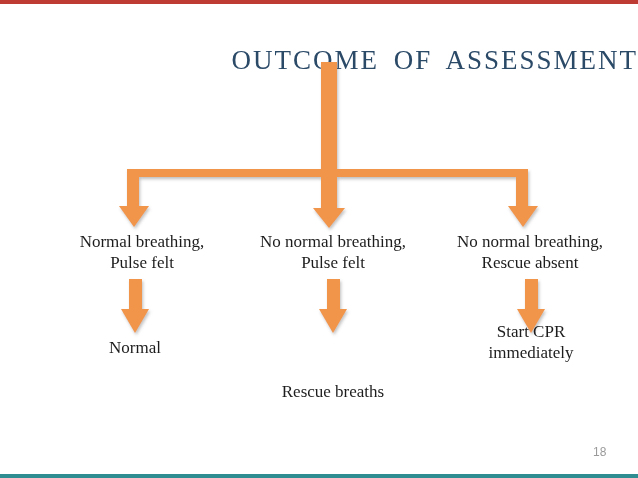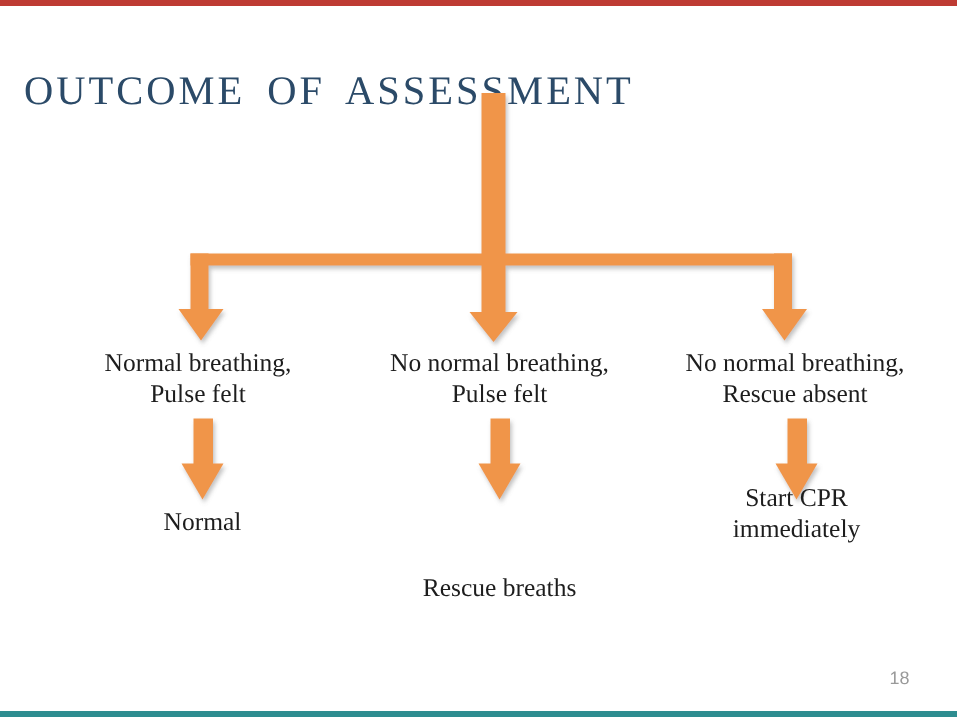--- a/index.html
+++ b/index.html
@@ -8,21 +8,21 @@
     width:638px;height:478px;
     background:#ffffff;
     overflow:hidden;
     font-family:"Liberation Serif", serif;
   }
   .edge-bar{position:absolute;left:0;right:0;height:4px;}
   .edge-bar.top{top:0;background:var(--top-bar,#be3b33);}
   .edge-bar.bottom{bottom:0;background:var(--bottom-bar,#2e8d90);}
   .slide-title{
     position:absolute;top:27px;left:0;right:0;
-    text-align:left;
+    text-align:right;
     font-size:27px;
     letter-spacing:2px;
     word-spacing:6px;
     color:var(--title-navy,#2b4a68);
     font-weight:400;
     white-space:nowrap;
     padding-left:16px;
   }
   svg.connectors{position:absolute;left:0;top:0;}
   svg.connectors .shape{fill:var(--accent,#f0954a);}
@@ -69,21 +69,21 @@
 
       <rect class="shape" x="129" y="279" width="13" height="32"></rect>
       <polygon class="shape" points="121,309 149,309 135,333"></polygon>
       <rect class="shape" x="327" y="279" width="13" height="32"></rect>
       <polygon class="shape" points="319,309 347,309 333,333"></polygon>
       <rect class="shape" x="525" y="279" width="13" height="32"></rect>
       <polygon class="shape" points="517,309 545,309 531,333"></polygon>
     </g>
   </svg>
 
-  <div class="label" style="left:27px;top:231px;">
+  <div class="label" style="left:37px;top:231px;">
     <div>Normal breathing,</div>
     <div>Pulse felt</div>
   </div>
   <div class="label" style="left:228px;top:231px;">
     <div>No normal breathing,</div>
     <div>Pulse felt</div>
   </div>
   <div class="label" style="left:425px;top:231px;">
     <div>No normal breathing,</div>
     <div>Rescue absent</div>

